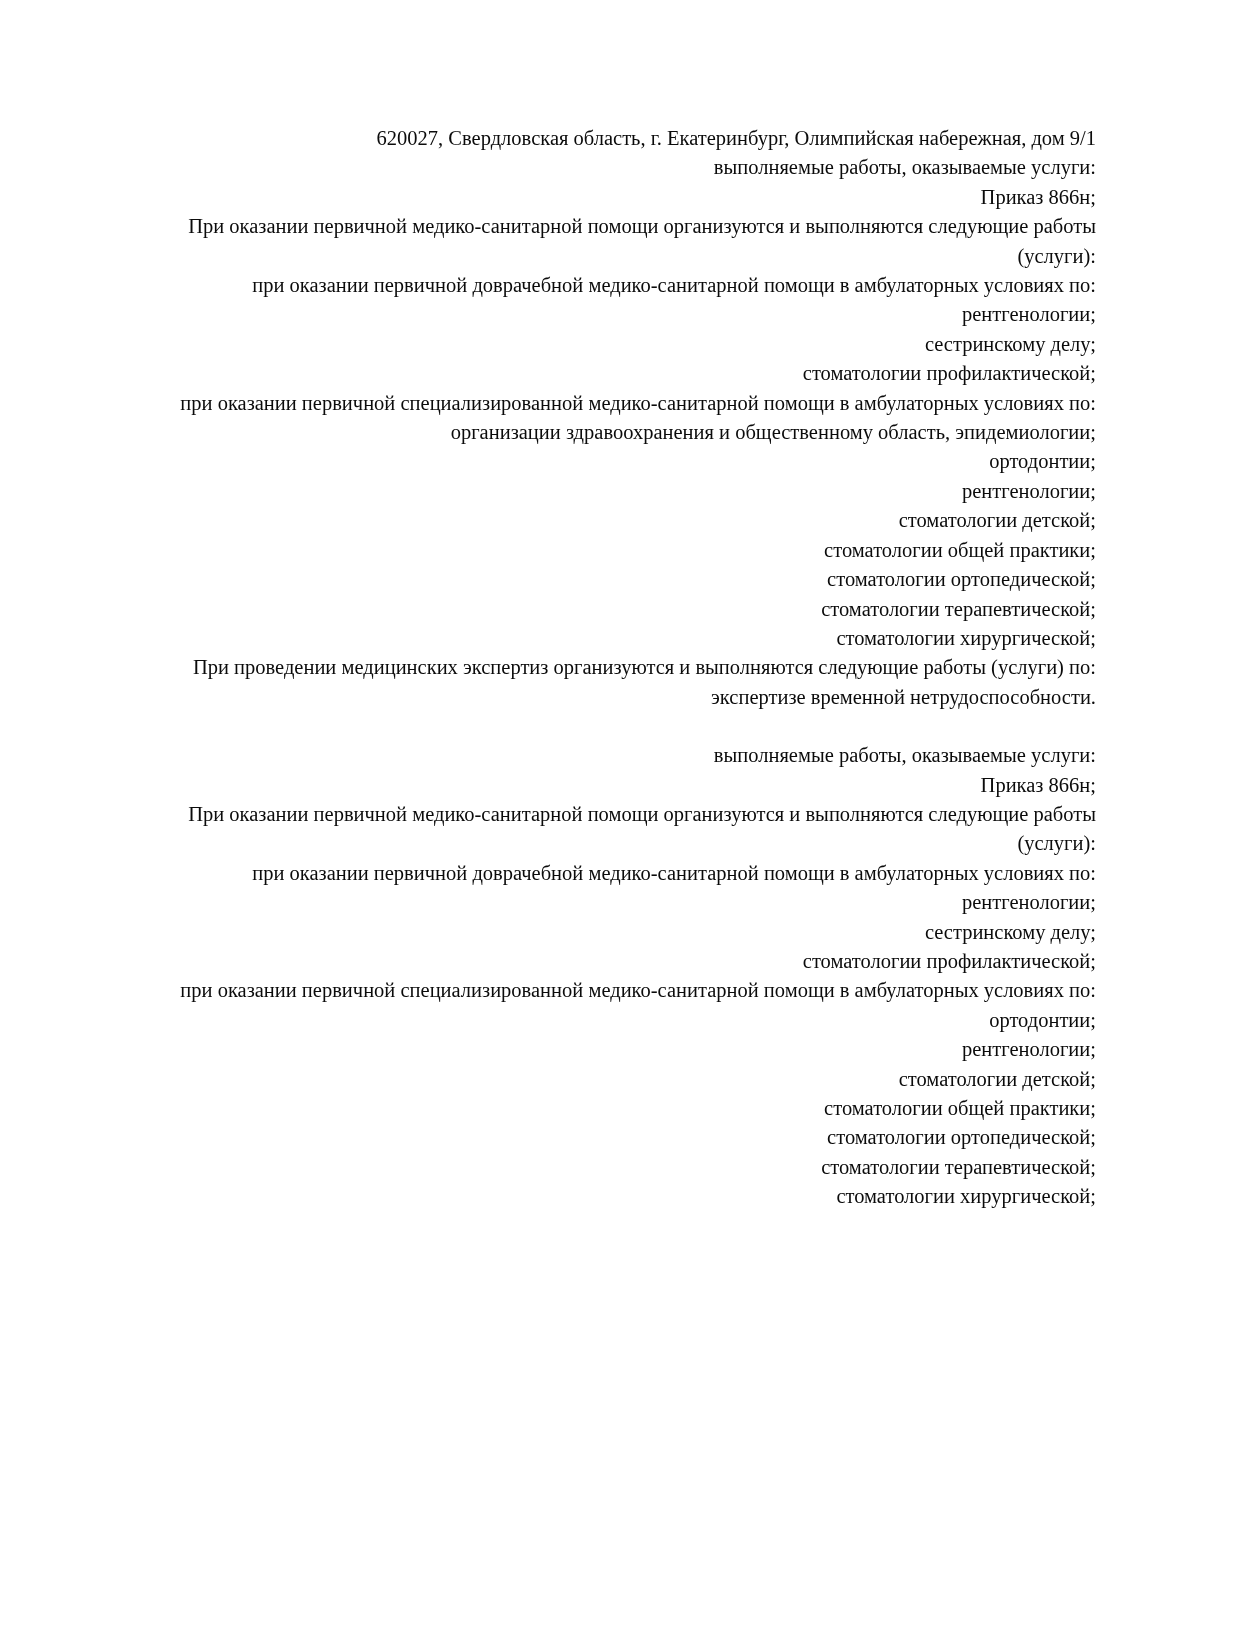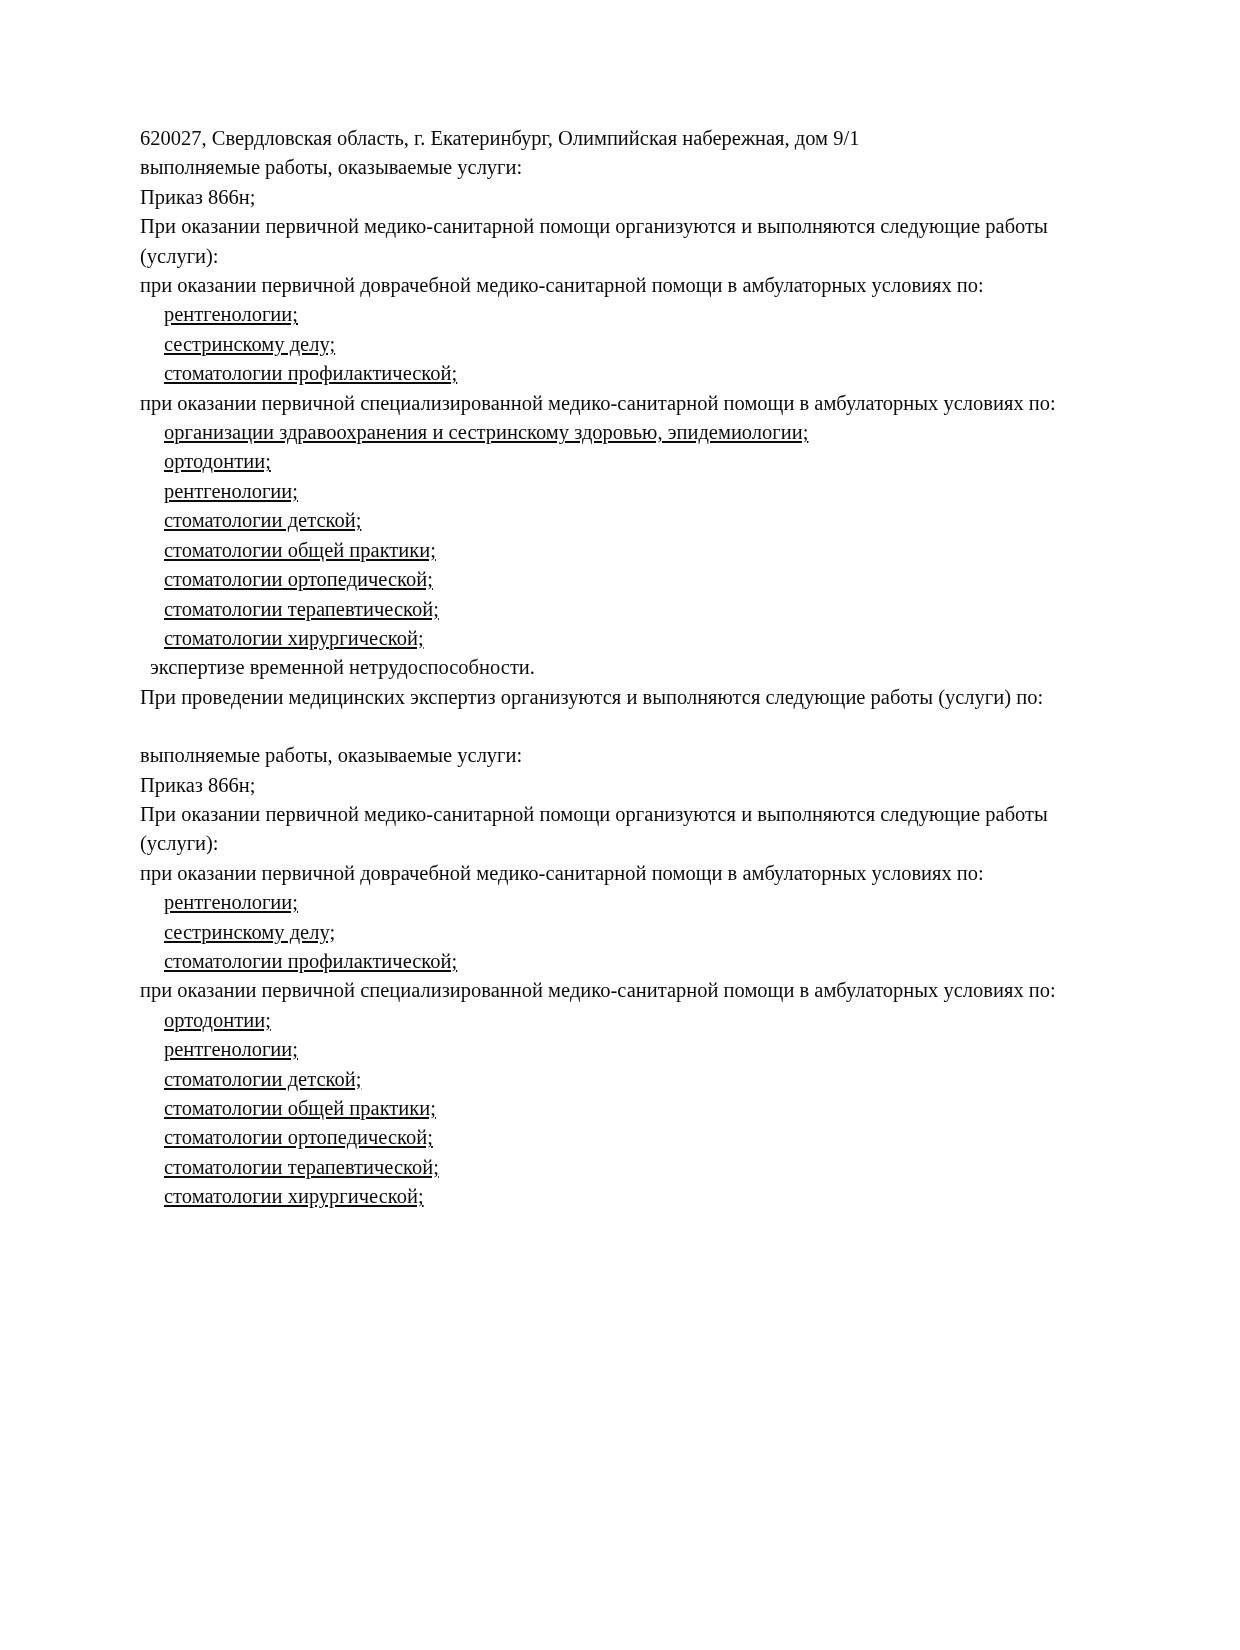--- a/index.html
+++ b/index.html
@@ -30,57 +30,58 @@
     -webkit-font-smoothing: antialiased;
   }
   .block {
     margin: 0;
     padding: 0;
   }
   p.line {
     margin: 0;
     padding: 0;
     text-indent: 0;
+    text-align: right;
   }
   
   p.lvl0 { padding-left: 0; }
   
   p.lvl1 { padding-left: 10px; }
   
-  p.lvl2 { padding-left: 24px; text-decoration: underline; }
+  p.lvl2 { padding-left: 24px; }
   
   p.hang { padding-left: 10px; text-indent: -10px; }
   .spacer { height: 29px; }
 </style>
 </head>
 <body>
 
 <div class="page">
   <div class="doc-body">
 
     <section class="block">
       <p class="line lvl0">620027, Свердловская область, г. Екатеринбург, Олимпийская набережная, дом 9/1</p>
       <p class="line lvl0">выполняемые работы, оказываемые услуги:</p>
       <p class="line lvl0">Приказ 866н;</p>
       <p class="line lvl0">При оказании первичной медико-санитарной помощи организуются и выполняются следующие работы (услуги):</p>
       <p class="line hang">при оказании первичной доврачебной медико-санитарной помощи в амбулаторных условиях по:</p>
       <p class="line lvl2">рентгенологии;</p>
       <p class="line lvl2">сестринскому делу;</p>
       <p class="line lvl2">стоматологии профилактической;</p>
       <p class="line hang">при оказании первичной специализированной медико-санитарной помощи в амбулаторных условиях по:</p>
-      <p class="line lvl2">организации здравоохранения и сестринскому здоровью, эпидемиологии;</p>
+      <p class="line lvl2">организации здравоохранения и общественному область, эпидемиологии;</p>
       <p class="line lvl2">ортодонтии;</p>
       <p class="line lvl2">рентгенологии;</p>
       <p class="line lvl2">стоматологии детской;</p>
       <p class="line lvl2">стоматологии общей практики;</p>
       <p class="line lvl2">стоматологии ортопедической;</p>
       <p class="line lvl2">стоматологии терапевтической;</p>
       <p class="line lvl2">стоматологии хирургической;</p>
+      <p class="line lvl0">При проведении медицинских экспертиз организуются и выполняются следующие работы (услуги) по:</p>
       <p class="line lvl1">экспертизе временной нетрудоспособности.</p>
-      <p class="line lvl0">При проведении медицинских экспертиз организуются и выполняются следующие работы (услуги) по:</p>
     </section>
 
     <div class="spacer"></div>
 
     <section class="block">
       <p class="line lvl0">выполняемые работы, оказываемые услуги:</p>
       <p class="line lvl0">Приказ 866н;</p>
       <p class="line lvl0">При оказании первичной медико-санитарной помощи организуются и выполняются следующие работы (услуги):</p>
       <p class="line hang">при оказании первичной доврачебной медико-санитарной помощи в амбулаторных условиях по:</p>
       <p class="line lvl2">рентгенологии;</p>

